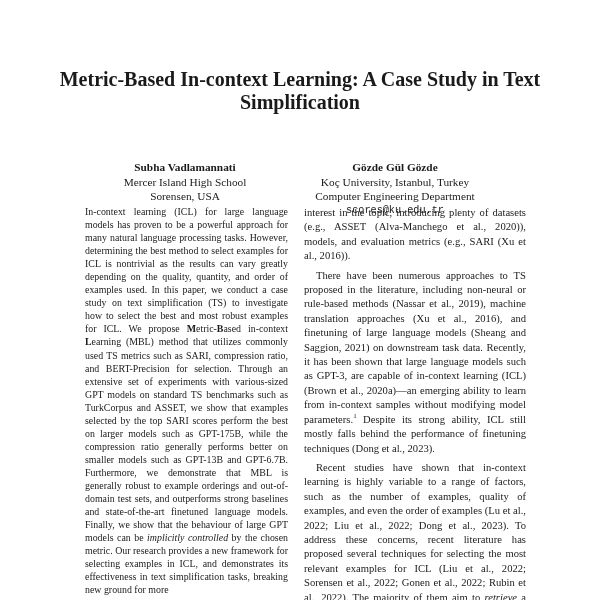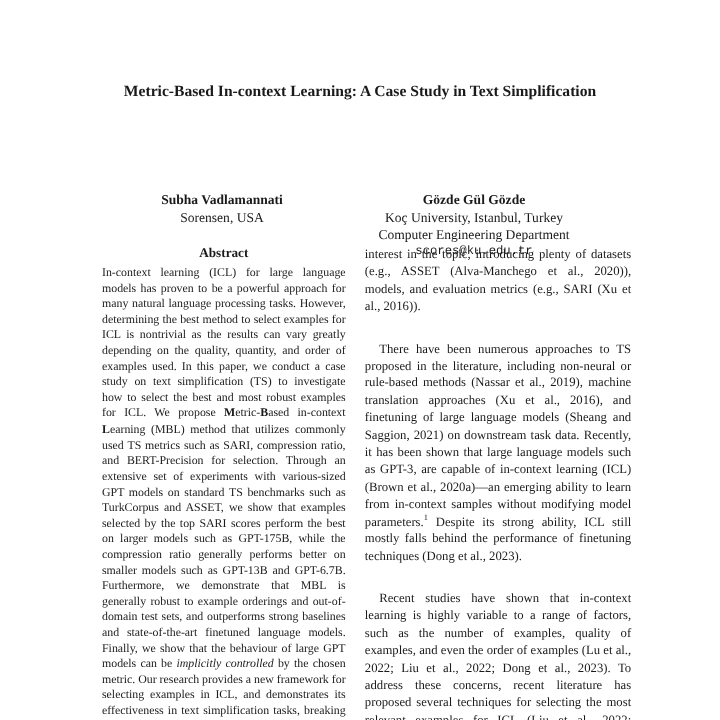--- a/index.html
+++ b/index.html
@@ -1,50 +1,50 @@
 <!DOCTYPE html>
 <html><head>
 <meta charset="utf-8">
 <style>
   html, body { margin:0; padding:0; background:#ffffff; }
   body { width:600px; height:600px; overflow:hidden; position:relative; font-family:"Liberation Serif", serif; color:#1a1a1a; }
-  .title { position:absolute; top:68px; left:0; width:600px; text-align:center; font-weight:bold; font-size:13px; letter-spacing:0; }
+  .title { position:absolute; top:68px; left:0; width:600px; text-align:center; font-weight:bold; font-size:20px; letter-spacing:0; }
   .author { position:absolute; top:120px; text-align:center; font-size:11.3px; line-height:14.5px; }
   .author .name { font-weight:bold;margin-top:40px; }
   .author .email { font-family:"Liberation Mono", monospace; font-size:10.2px; }
   .a1 { left:95px; width:180px; }
   .a2 { left:305px; width:180px; }
   .col { position:absolute; font-size:9.9px; line-height:13.05px; text-align:justify; hyphens:manual; }
   .left { top:205px; left:85px; width:203px; }
   .right { top:206px; left:304px; width:222px; font-size:10.6px; line-height:14.4px; }
   .abs-head { text-align:center; font-weight:bold; font-size:11px; margin-bottom:3px; }
   p { margin:0; }
-  .right p + p { text-indent:12px; margin-top:21px; }
+  .right p + p { text-indent:12px; margin-top:5px; }
   .b { font-weight:bold; }
   i { }
   sup { font-size:7px; line-height:0; }
 </style>
 </head>
 <body>
 
 <div class="title">Metric-Based In-context Learning: A Case Study in Text Simplification</div>
 
 <div class="author a1">
   <div class="name">Subha Vadlamannati</div>
+  <div>Mercer Island High School</div>
   <div>Sorensen, USA</div>
 </div>
 <div class="author a2">
   <div class="name">Gözde Gül Gözde</div>
   <div>Koç University, Istanbul, Turkey</div>
   <div>Computer Engineering Department</div>
   <div class="email">scores@ku.edu.tr</div>
 </div>
 
 <div class="col left">
-  <div class="abs-head">Abstract</div>
   <p><span>In-context learning (ICL) for large language models has proven to be a powerful approach for many natural language processing tasks. However, determining the best method to select examples for ICL is nontrivial as the results can vary greatly depending on the quality, quantity, and order of examples used. In this paper, we conduct a case study on text simplification (TS) to investigate how to select the best and most robust examples for ICL. We propose </span><span class="b">M</span><span>etric-</span><span class="b">B</span><span>ased in-context </span><span class="b">L</span><span>earning (MBL) method that utilizes commonly used TS metrics such as SARI, compression ratio, and BERT-Precision for selection. Through an extensive set of experiments with various-sized GPT models on standard TS benchmarks such as TurkCorpus and ASSET, we show that examples selected by the top SARI scores perform the best on larger models such as GPT-175B, while the compression ratio generally performs better on smaller models such as GPT-13B and GPT-6.7B. Furthermore, we demonstrate that MBL is generally robust to example orderings and out-of-domain test sets, and outperforms strong baselines and state-of-the-art finetuned language models. Finally, we show that the behaviour of large GPT models can be </span><i>implicitly controlled</i><span> by the chosen metric. Our research provides a new framework for selecting examples in ICL, and demonstrates its effectiveness in text simplification tasks, breaking new ground for more</span></p>
 </div>
 
 <div class="col right">
   <p>interest in the topic, introducing plenty of datasets (e.g., ASSET (Alva-Manchego et al., 2020)), models, and evaluation metrics (e.g., SARI (Xu et al., 2016)).</p>
   <p><span>There have been numerous approaches to TS proposed in the literature, including non-neural or rule-based methods (Nassar et al., 2019), machine translation approaches (Xu et al., 2016), and finetuning of large language models (Sheang and Saggion, 2021) on downstream task data. Recently, it has been shown that large language models such as GPT-3, are capable of in-context learning (ICL) (Brown et al., 2020a)—an emerging ability to learn from in-context samples without modifying model parameters.</span><sup>1</sup><span> Despite its strong ability, ICL still mostly falls behind the performance of finetuning techniques (Dong et al., 2023).</span></p>
   <p><span>Recent studies have shown that in-context learning is highly variable to a range of factors, such as the number of examples, quality of examples, and even the order of examples (Lu et al., 2022; Liu et al., 2022; Dong et al., 2023). To address these concerns, recent literature has proposed several techniques for selecting the most relevant examples for ICL (Liu et al., 2022; Sorensen et al., 2022; Gonen et al., 2022; Rubin et al., 2022). The majority of them aim to </span><i>retrieve</i><span> a set of samples from the validation set that resembles the test set most by either training a separate retrieval model or</span></p>
 </div>
 
 </body></html>

